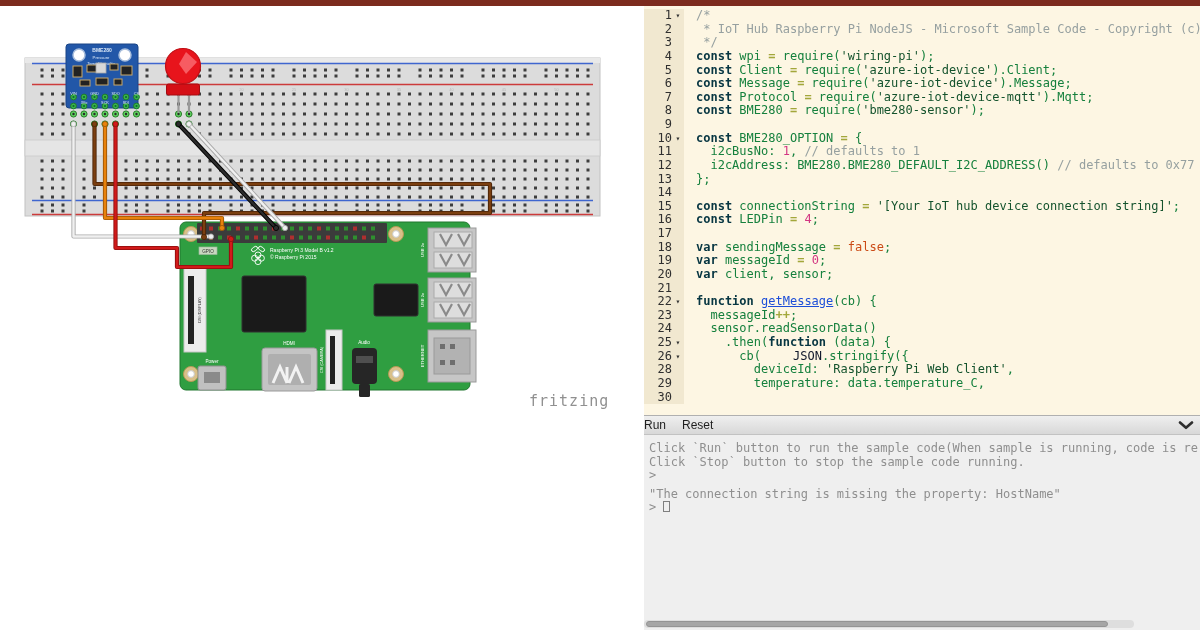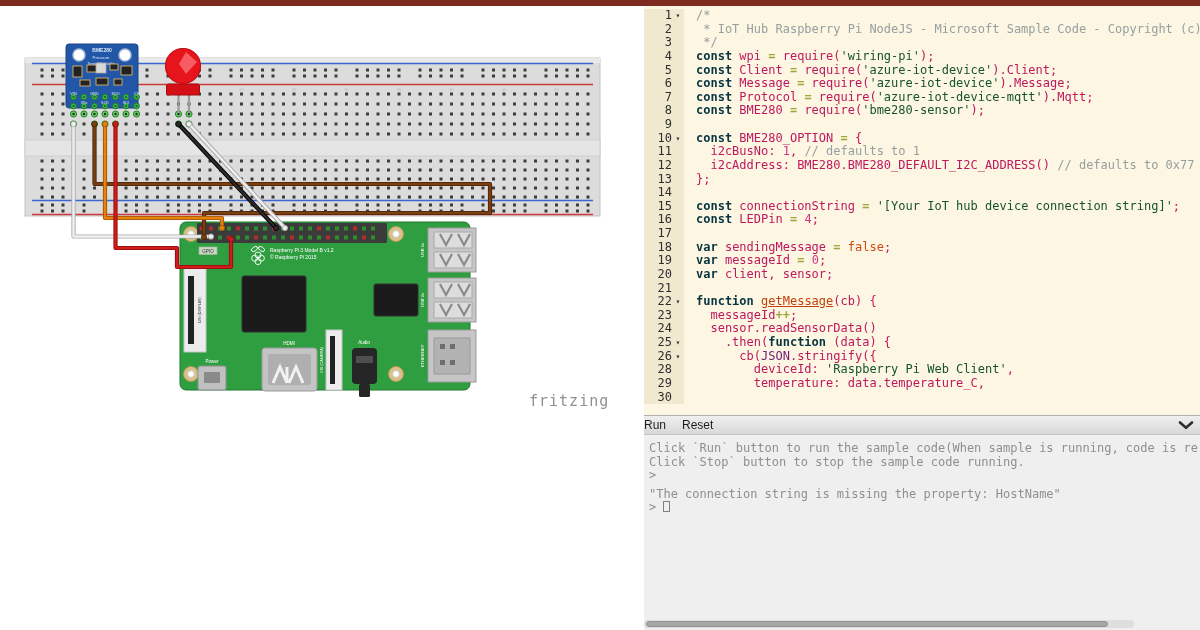--- a/index.html
+++ b/index.html
@@ -17,27 +17,27 @@
   .right-panel { width:572px; flex:none; display:flex; flex-direction:column; }
 
   .editor { height:409px; background:#FDF6E3; overflow:hidden;
             font-family:"DejaVu Sans Mono", monospace; font-size:12px; padding-top:3px; }
   .ed-row { display:flex; height:13.63px; line-height:13.6px; white-space:pre; }
   .ed-gutter { width:40px; flex:none; background:#F1E8D0; display:flex; color:#2F2F2F; }
   .ed-gutter .num { flex:1; text-align:right; }
   .ed-gutter .fold { width:12px; font-size:8px; color:#333; text-align:center; line-height:13.6px; }
   .ed-code { flex:1; padding-left:12px; overflow:hidden; white-space:pre; color:#52676F; }
   .tk-kw  { color:#073642; font-weight:bold; }
-  .tk-pl  { color:#be185d; }
+  .tk-pl  { color:#15803d; }
   .tk-op  { color:#A3A73A; font-weight:bold; }
   .tk-str { color:#14532d; }
   .tk-num { color:#D33682; }
   .tk-bool{ color:#CB4B16; }
-  .tk-fn  { color:#c2410c; text-decoration:underline;text-align:center; }
-  .tk-cls { color:#701a75; }
+  .tk-fn  { color:#1d4ed8; text-decoration:underline;text-align:center; }
+  .tk-cls { color:#0f172a;margin-left:32px; }
   .tk-com { color:#96A0A0; }
 
   .console-toolbar { height:20px; background:linear-gradient(#EFEFEF,#D8D8D8);
     border-top:1px solid #B0B0B0; border-bottom:1px solid #C2C2C2;
     display:flex; align-items:center; gap:16px;
     font-size:12px; color:#1F1F1F; }
   .tb-btn { cursor:default; }
   .tb-chevron { margin-left:auto; margin-right:22px; display:flex; align-items:center; }
 
   .console { height:195px; background:#EFEFEF; position:relative;

